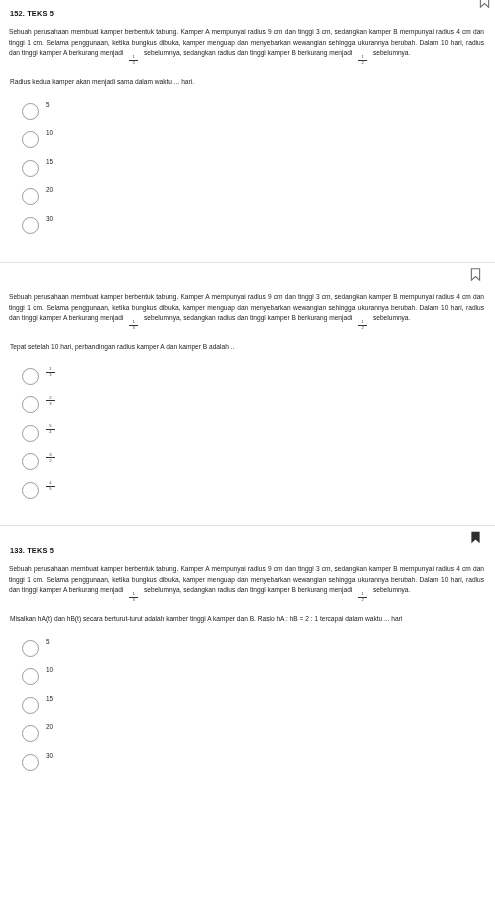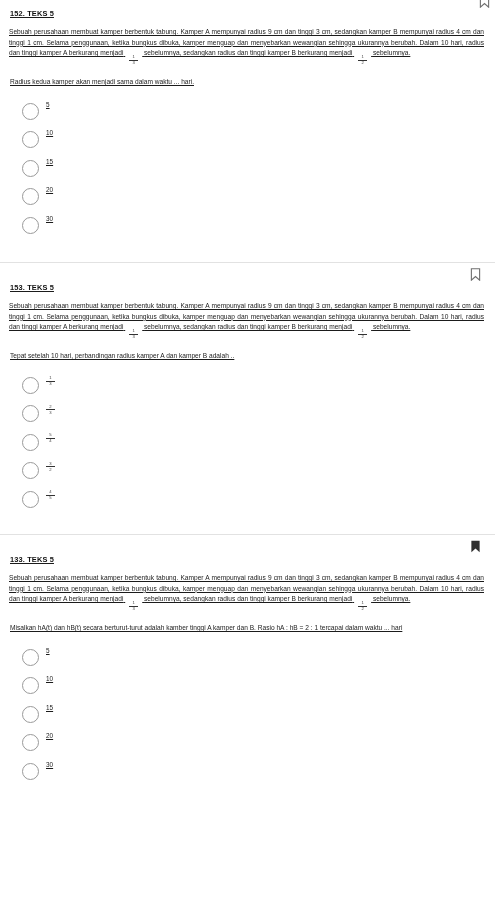--- a/index.html
+++ b/index.html
@@ -10,21 +10,21 @@
   }
   body {
     width: 495px;
     height: 910px;
     font-family: "Liberation Sans", sans-serif;
     color: #1b1b1b;
     overflow: hidden;
     position: relative;
   }
 
-  .page { width: 495px; position: relative; text-decoration: underline; }
+  .page { width: 495px; position: relative; }
 
   .question-block {
     position: relative;
     padding: 0 9px;
   }
 
   .bookmark-row {
     height: 20px;
     display: flex;
     justify-content: flex-end;
@@ -190,21 +190,20 @@
 
   <div class="question-block" style="padding-top:0;">
     <div class="bookmark-row">
       <span style="margin-top:5px;">
         <svg class="bookmark-icon" viewBox="0 0 12 14" fill="none" xmlns="http://www.w3.org/2000/svg">
           <path d="M1.5 0.8 H10.5 V13.2 L6 9.2 L1.5 13.2 Z" stroke="#6f6f6f" stroke-width="1.2" fill="none"></path>
         </svg>
       </span>
     </div>
 
-    <div class="q-title">153. TEKS 5</div>
 
     <div class="q-body">
       <p>
         <span>Sebuah perusahaan membuat kamper berbentuk tabung. Kamper A mempunyai radius 9 cm dan tinggi 3 cm, sedangkan kamper B mempunyai radius 4 cm dan tinggi 1 cm. Selama penggunaan, ketika bungkus dibuka, kamper menguap dan menyebarkan wewangian sehingga ukurannya berubah. Dalam 10 hari, radius dan tinggi kamper A berkurang menjadi</span>
         <span class="frac">
           <span class="num">1</span>
           <span class="bar"></span>
           <span class="den">3</span>
         </span>
         <span>sebelumnya, sedangkan radius dan tinggi kamper B berkurang menjadi</span>

